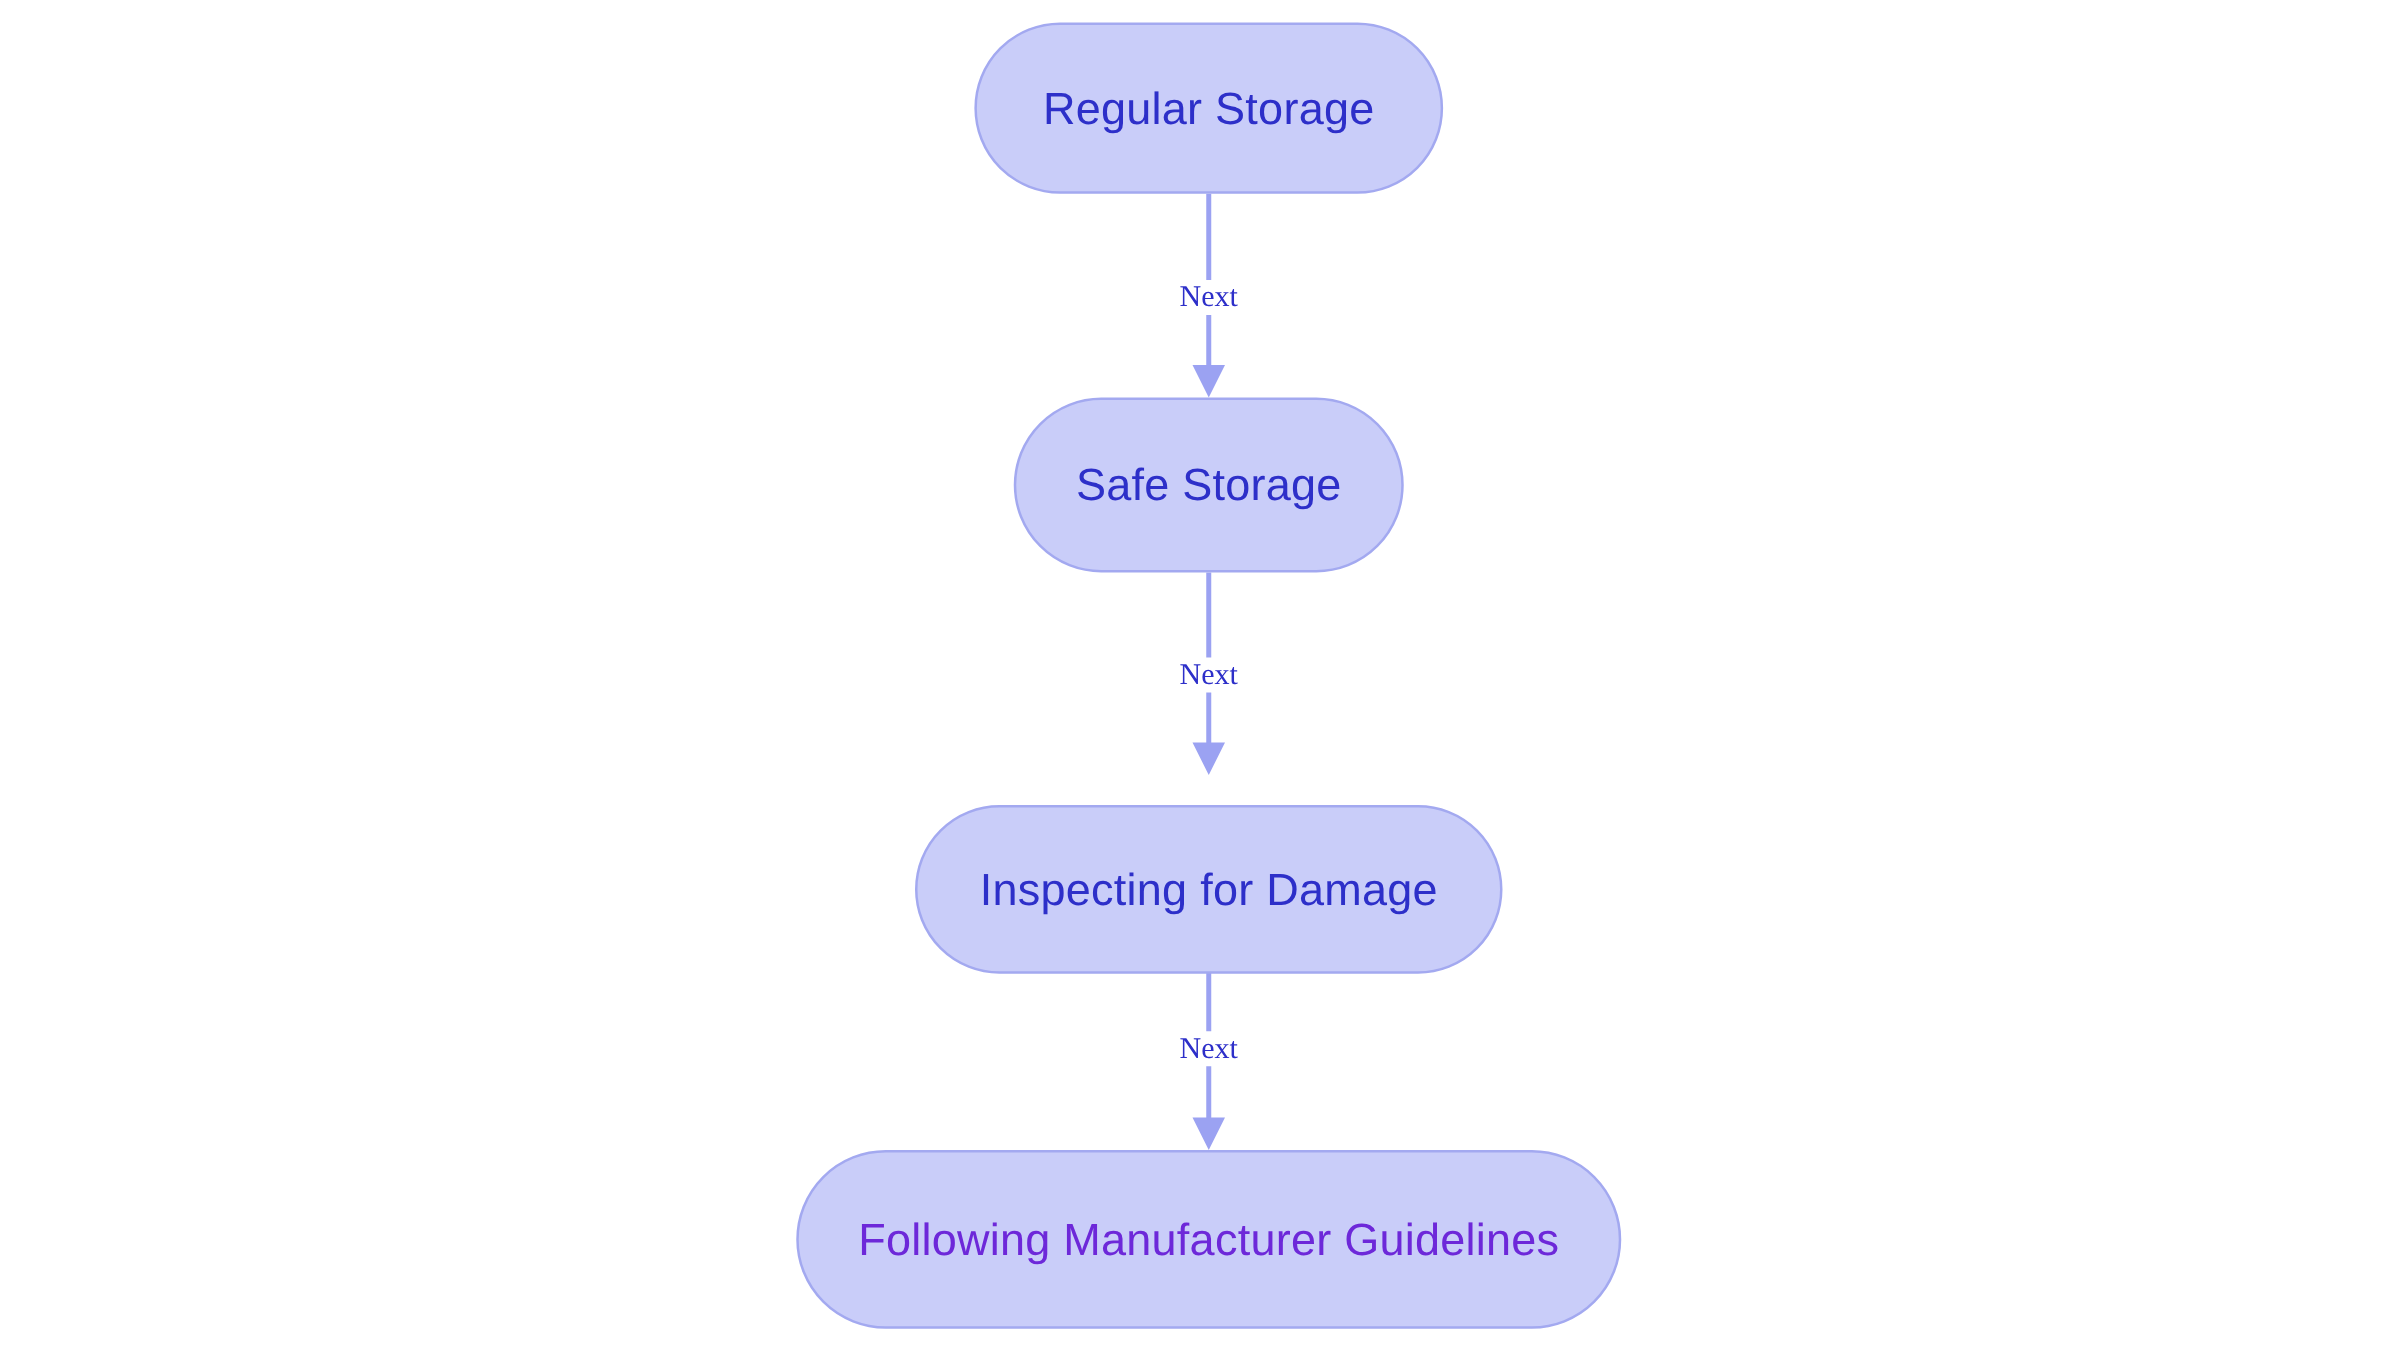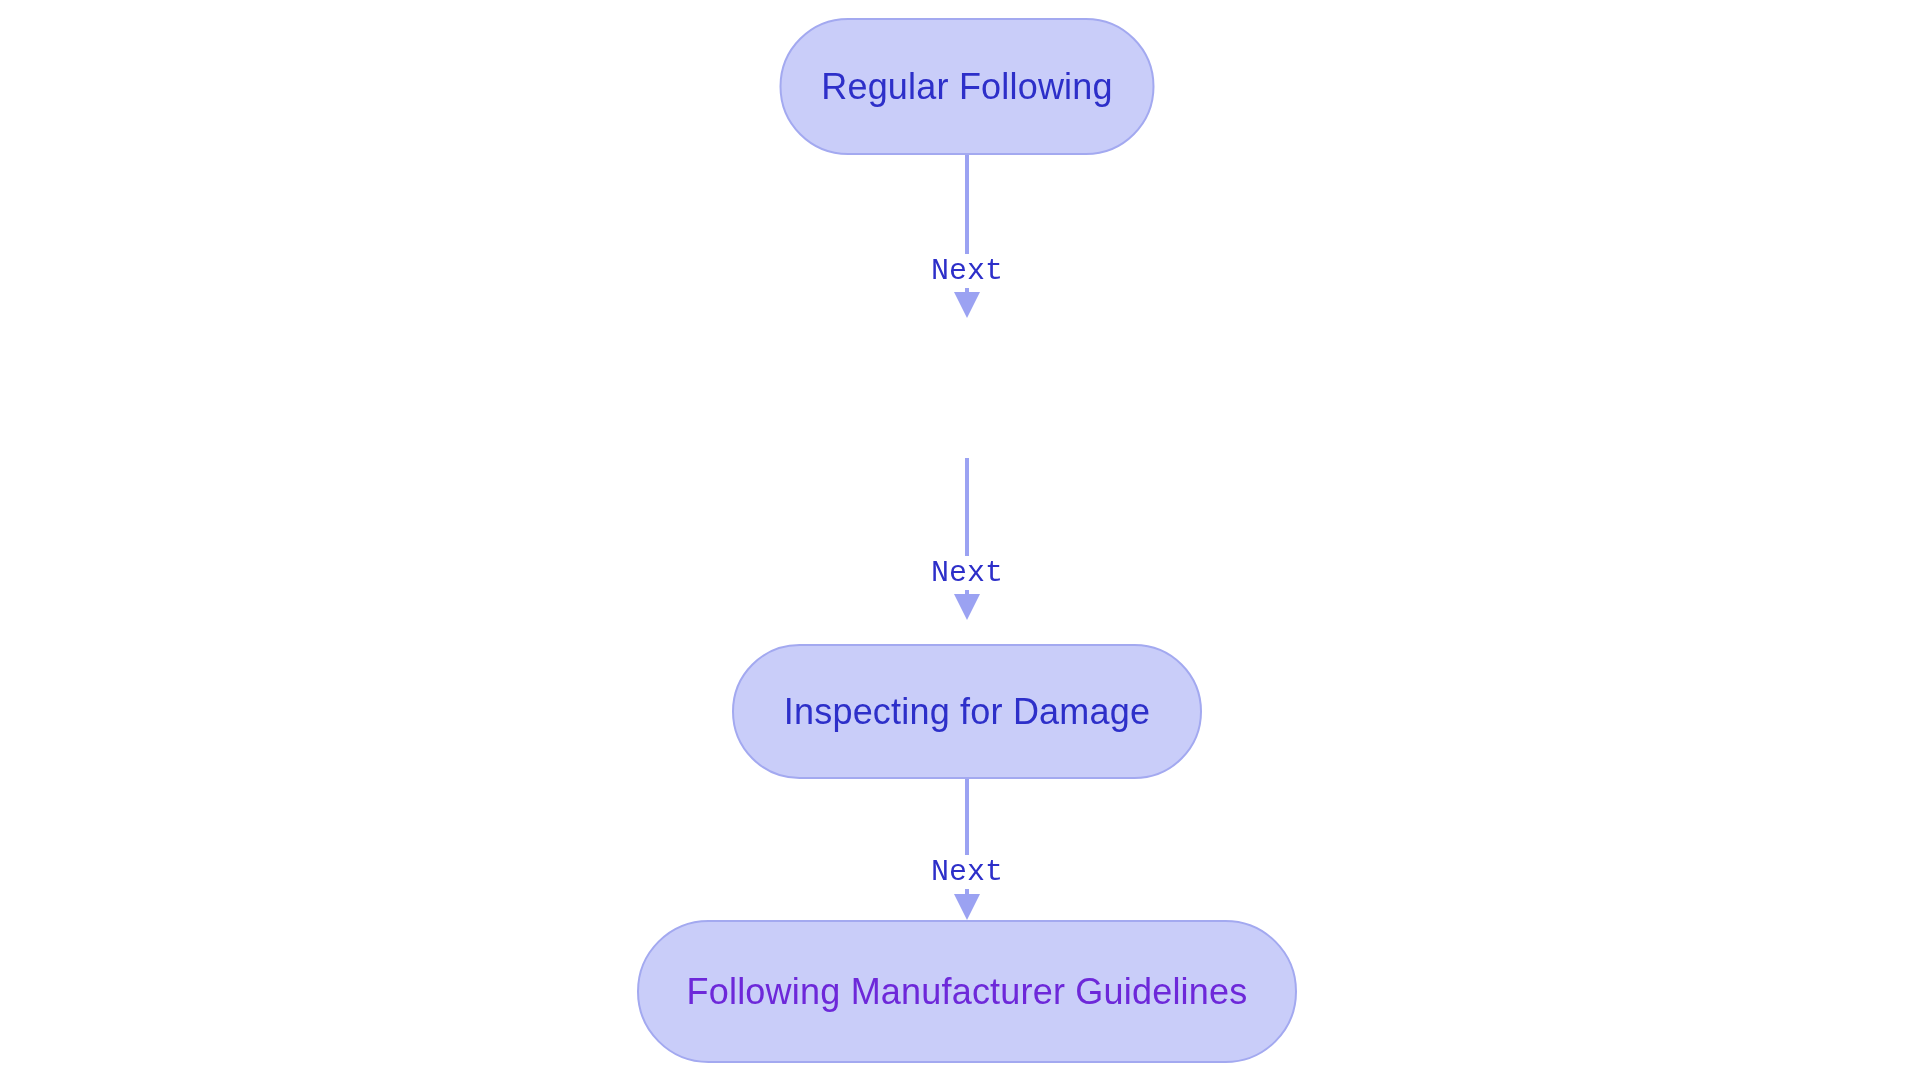--- a/index.html
+++ b/index.html
@@ -51,30 +51,29 @@
     transform: translateX(-50%);
     pointer-events: none;
   }
   .edge svg {
     display: block;
     overflow: visible;
   }
   .edge-label {
     position: absolute;
     transform: translate(-50%, -50%);
-    font-family: Liberation Mono, monospace;
-    font-size: 30px;
+    font-family: Liberation Serif, serif;
+    font-size: 24px;
     font-weight: 400;
     color: #2d2fc9;
     line-height: 1;
     background: #ffffff;
     padding: 2px 6px;
     white-space: nowrap;
     user-select: none;
-    margin-top: 33px;
   }
 </style>
 </head>
 <body>
 
 <div id="flowchart-canvas" style="background: rgb(255, 255, 255);">
     <div class="edge" style="left: 967px; top: 155px; width: 80px; height: 163px;">
       <svg width="80" height="163" viewBox="0 0 80 163">
         <line x1="40" y1="0" x2="40" y2="139" stroke="#9ba2f2" stroke-width="4"></line>
         <polygon points="27,137 53,137 40,163" fill="#9ba2f2"></polygon>
@@ -89,21 +88,24 @@
       <div class="edge-label" style="left: 40px; top: 82px; color: rgb(45, 47, 201);">Next</div>
     </div>
     <div class="edge" style="left: 967px; top: 755px; width: 80px; height: 165px;">
       <svg width="80" height="165" viewBox="0 0 80 165">
         <line x1="40" y1="0" x2="40" y2="141" stroke="#9ba2f2" stroke-width="4"></line>
         <polygon points="27,139 53,139 40,165" fill="#9ba2f2"></polygon>
       </svg>
       <div class="edge-label" style="left: 40px; top: 84px; color: rgb(45, 47, 201);">Next</div>
     </div>
     <div class="node" style="left: 967px; top: 18px; width: 375px; height: 137px; background: rgb(201, 205, 249); border-color: rgb(163, 169, 240);">
-      <span class="node-label" style="color: rgb(45, 47, 201);">Regular Following</span>
+      <span class="node-label" style="color: rgb(45, 47, 201);">Regular Storage</span>
+    </div>
+    <div class="node" style="left: 967px; top: 318px; width: 312px; height: 140px; background: rgb(201, 205, 249); border-color: rgb(163, 169, 240);">
+      <span class="node-label" style="color: rgb(45, 47, 201);">Safe Storage</span>
     </div>
     <div class="node" style="left: 967px; top: 644px; width: 470px; height: 135px; background: rgb(201, 205, 249); border-color: rgb(163, 169, 240);">
       <span class="node-label" style="color: rgb(45, 47, 201);">Inspecting for Damage</span>
     </div>
     <div class="node" style="left: 967px; top: 920px; width: 660px; height: 143px; background: rgb(201, 205, 249); border-color: rgb(163, 169, 240);">
       <span class="node-label" style="color: #6d28d9;">Following Manufacturer Guidelines</span>
     </div>
   </div>
 
 </body></html>

